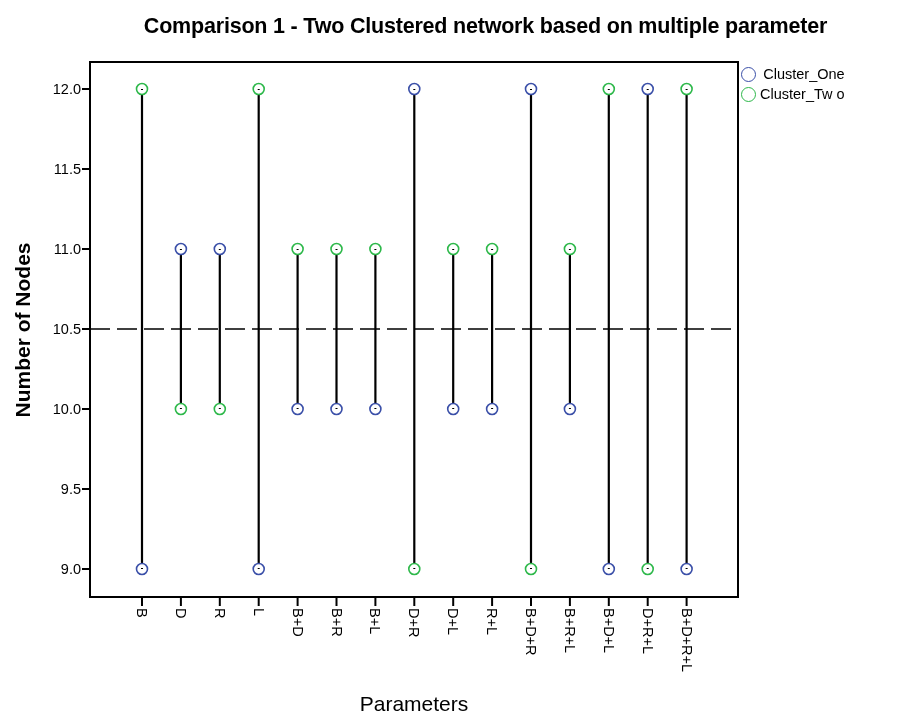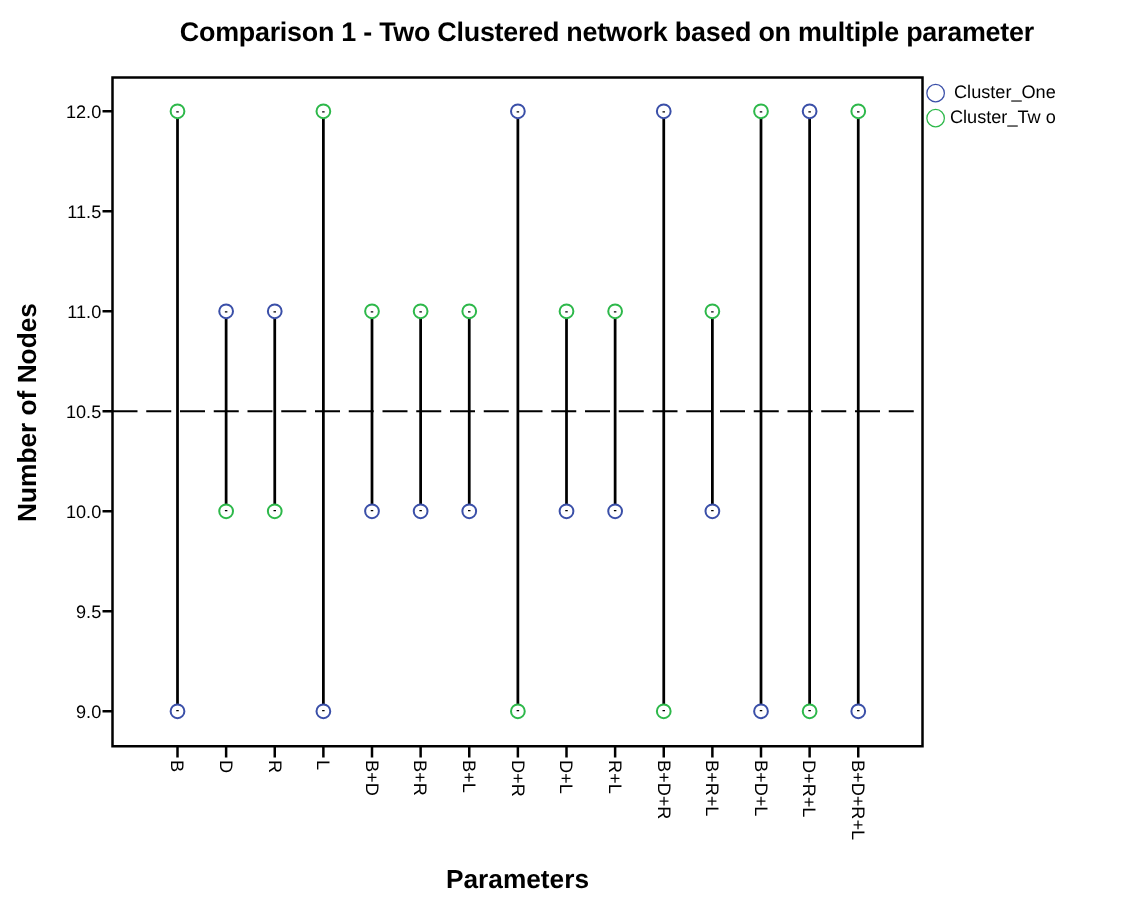--- a/index.html
+++ b/index.html
@@ -4,21 +4,21 @@
 <style>
   html, body { margin: 0; padding: 0; background: #ffffff; }
   body { width: 901px; height: 723px; position: relative; overflow: hidden;
          font-family: "Liberation Sans", sans-serif; color: #000; }
   .title { position: absolute; left: 0; top: 14px; width: 901px; text-align: center;
            padding-left: 70px; box-sizing: border-box;
            font-weight: bold; font-size: 21.5px; letter-spacing: -0.2px; }
   .ylabel { position: absolute; left: 23px; top: 330px; transform: translate(-50%, -50%) rotate(-90deg);
             font-weight: bold; font-size: 21px; white-space: nowrap; }
   .xlabel { position: absolute; left: 414px; top: 692px; transform: translateX(-50%);
-            font-weight: bold; font-size: 21px; white-space: nowrap; }
+            font-weight: normal; font-size: 21px; white-space: nowrap; }
   svg { position: absolute; left: 0; top: 0; }
   .legend { position: absolute; left: 741px; top: 64px; font-size: 14.5px; }
   .legend-item { display: flex; align-items: center; height: 20px; justify-content: space-between; }
   .legend-marker { width: 12px; height: 12px; border-radius: 50%; border: 1.6px solid; box-sizing: border-box;
                    margin-right: 4px; width: 15px; height: 15px; }
 </style>
 </head>
 <body>
 
 <div class="title">Comparison 1 - Two Clustered network based on multiple parameter</div>

